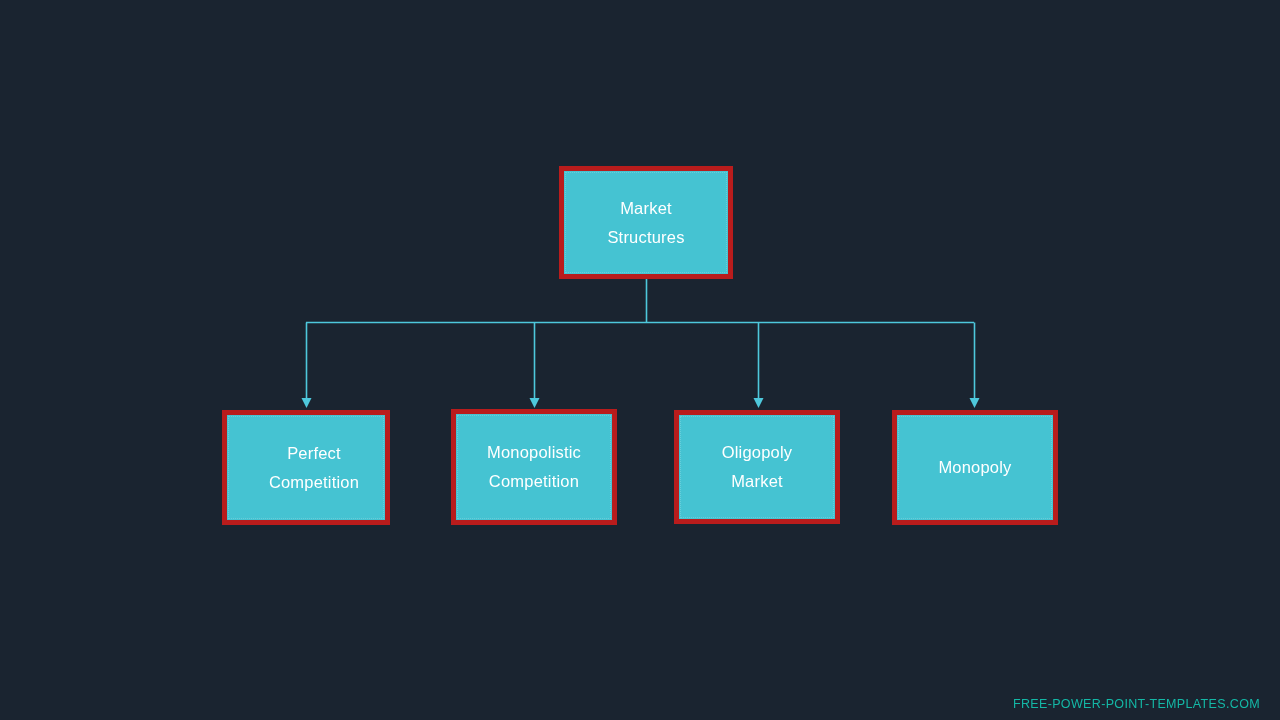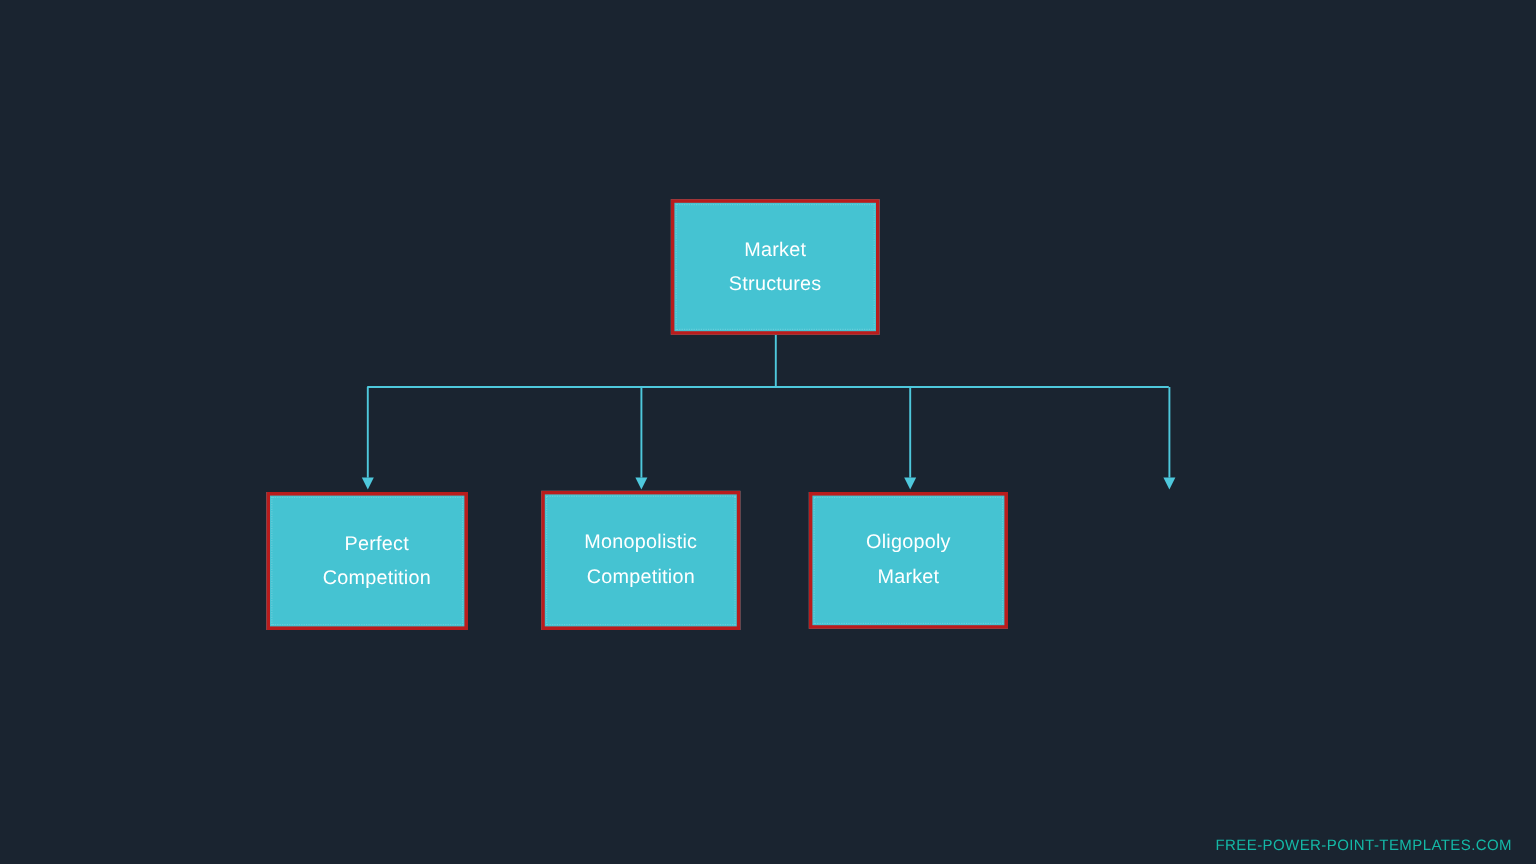--- a/index.html
+++ b/index.html
@@ -30,21 +30,21 @@
     top: 0;
     width: 1280px;
     height: 720px;
     pointer-events: none;
   }
   
   .node {
     position: absolute;
     box-sizing: border-box;
     background: #45c3d2;
-    border: 3px solid #b91c1c;
+    border: 5px solid #b91c1c;
     display: flex;
     align-items: center;
     justify-content: center;
     text-align: center;
     color: #ffffff;
     font-size: 16.5px;
     line-height: 29px;
     letter-spacing: 0.2px;
     font-weight: 400;
     -webkit-font-smoothing: antialiased;
@@ -121,16 +121,19 @@
   <div class="node" id="node-child-1">
     <span class="node-label">Monopolistic
 Competition</span>
   </div>
 
   <div class="node" id="node-child-2">
     <span class="node-label">Oligopoly
 Market</span>
   </div>
 
+  <div class="node" id="node-child-3">
+    <span class="node-label">Monopoly</span>
+  </div>
 
   <div id="watermark">FREE-POWER-POINT-TEMPLATES.COM</div>
 
 </div>
 
 </body></html>

